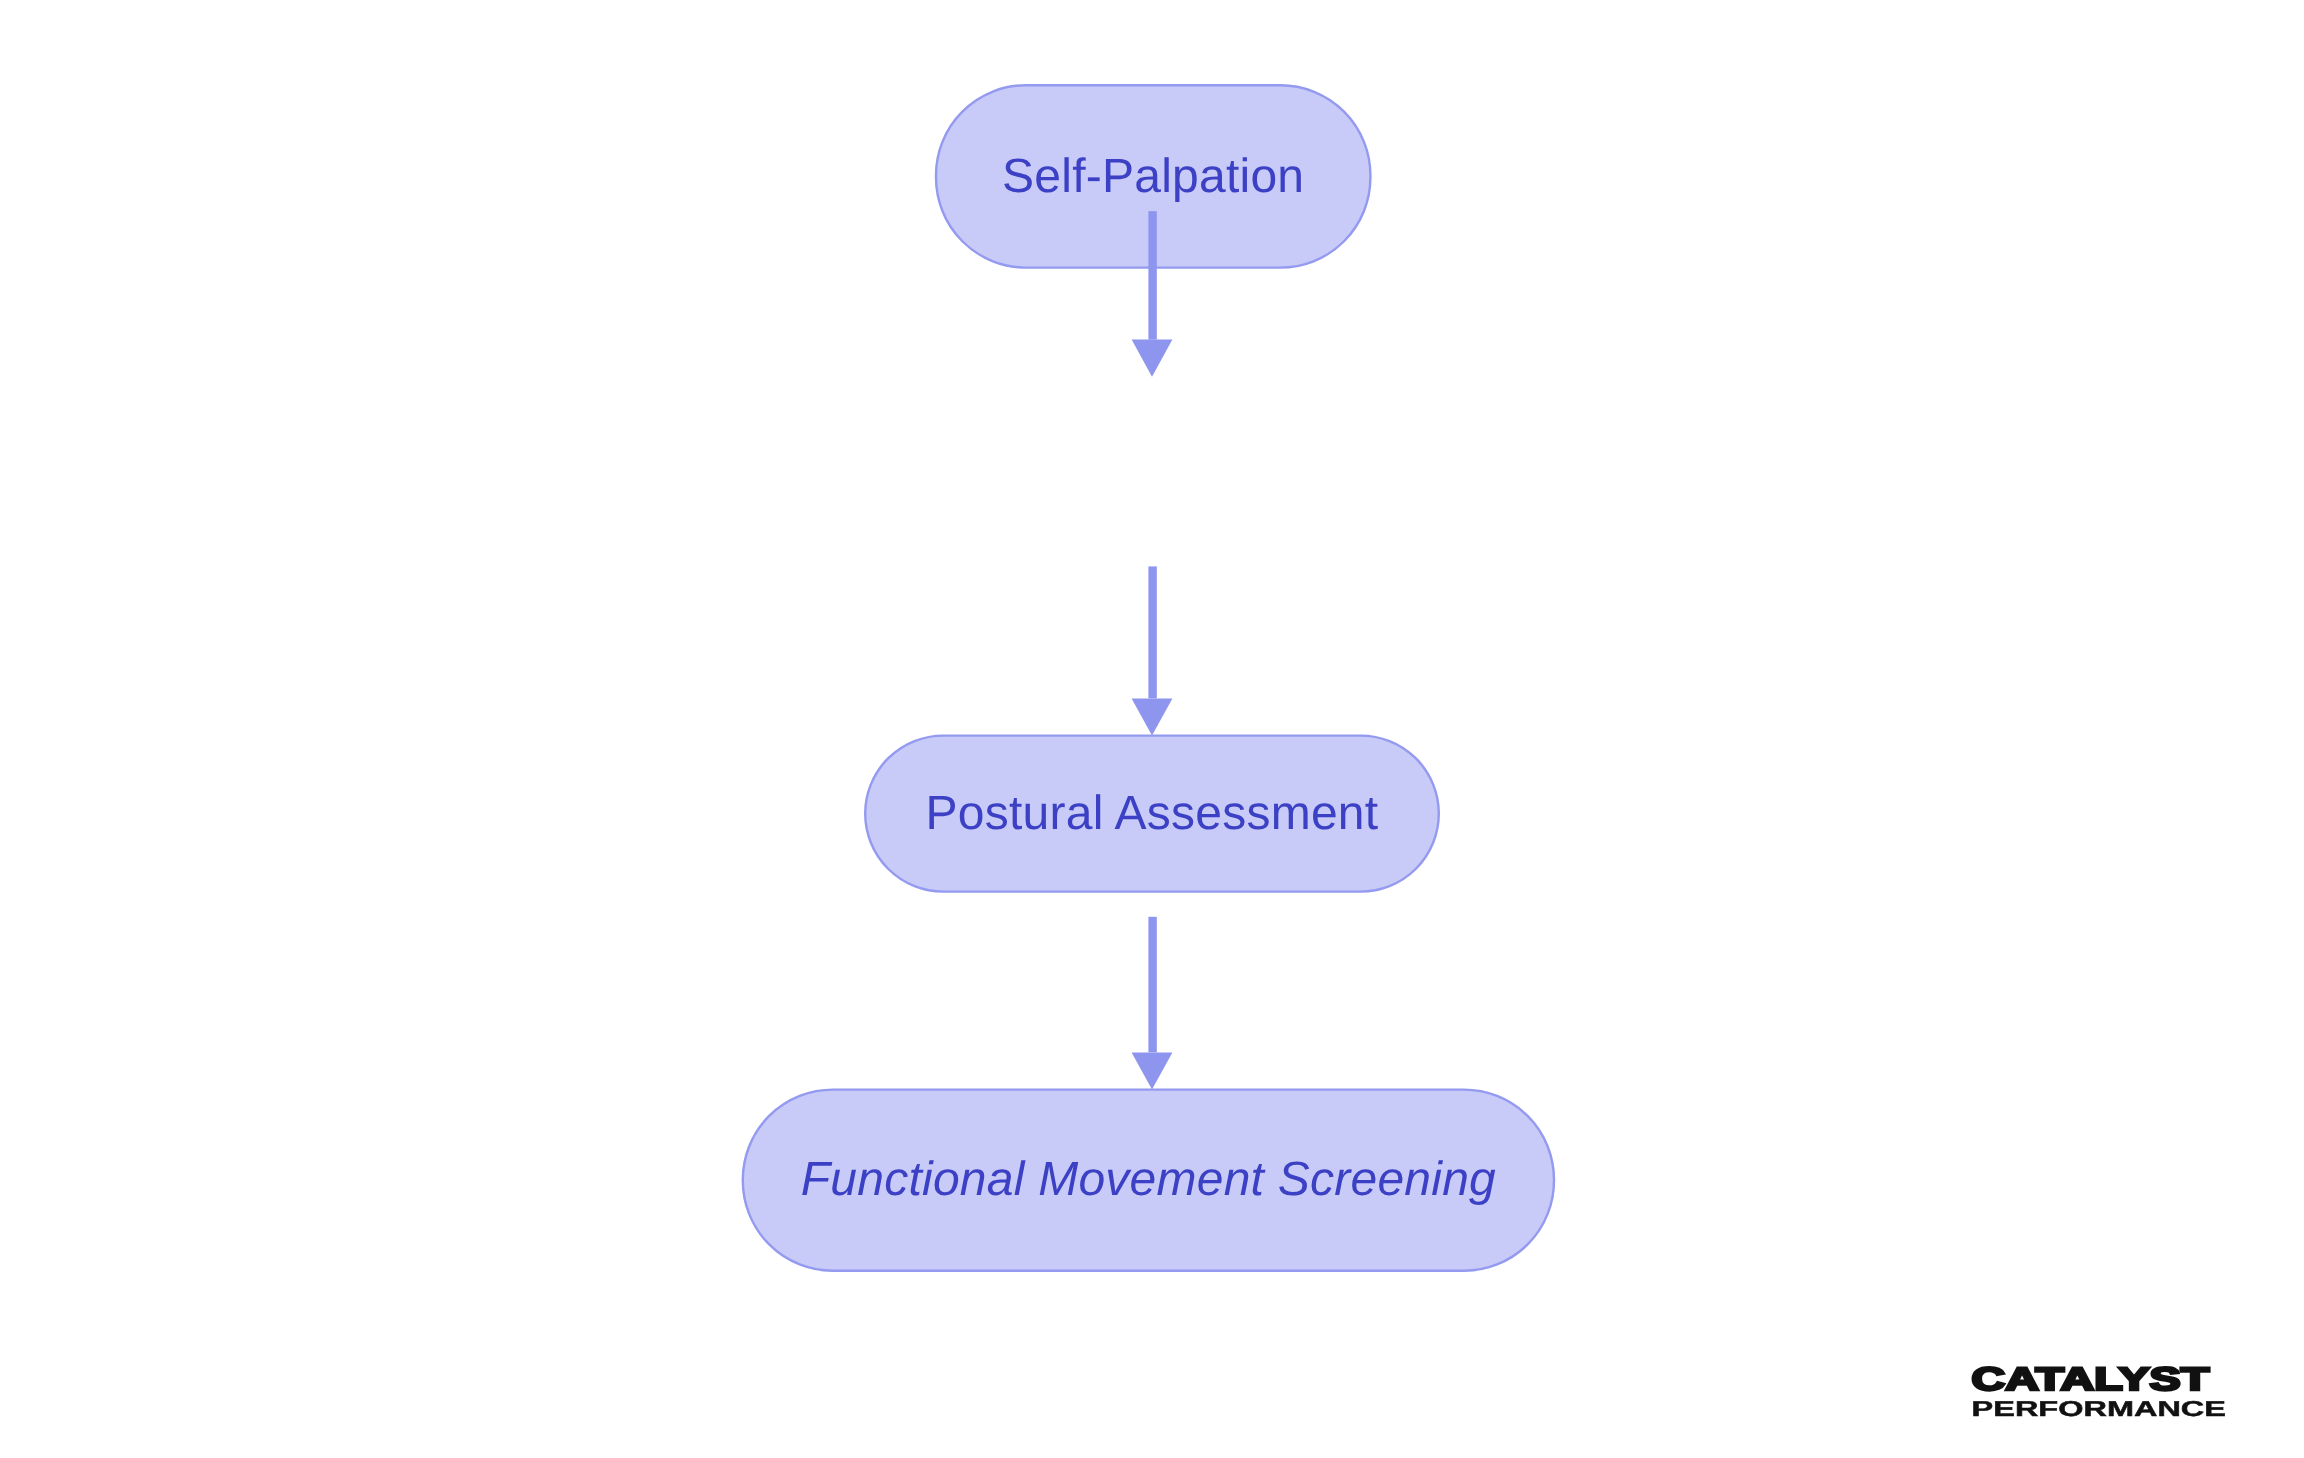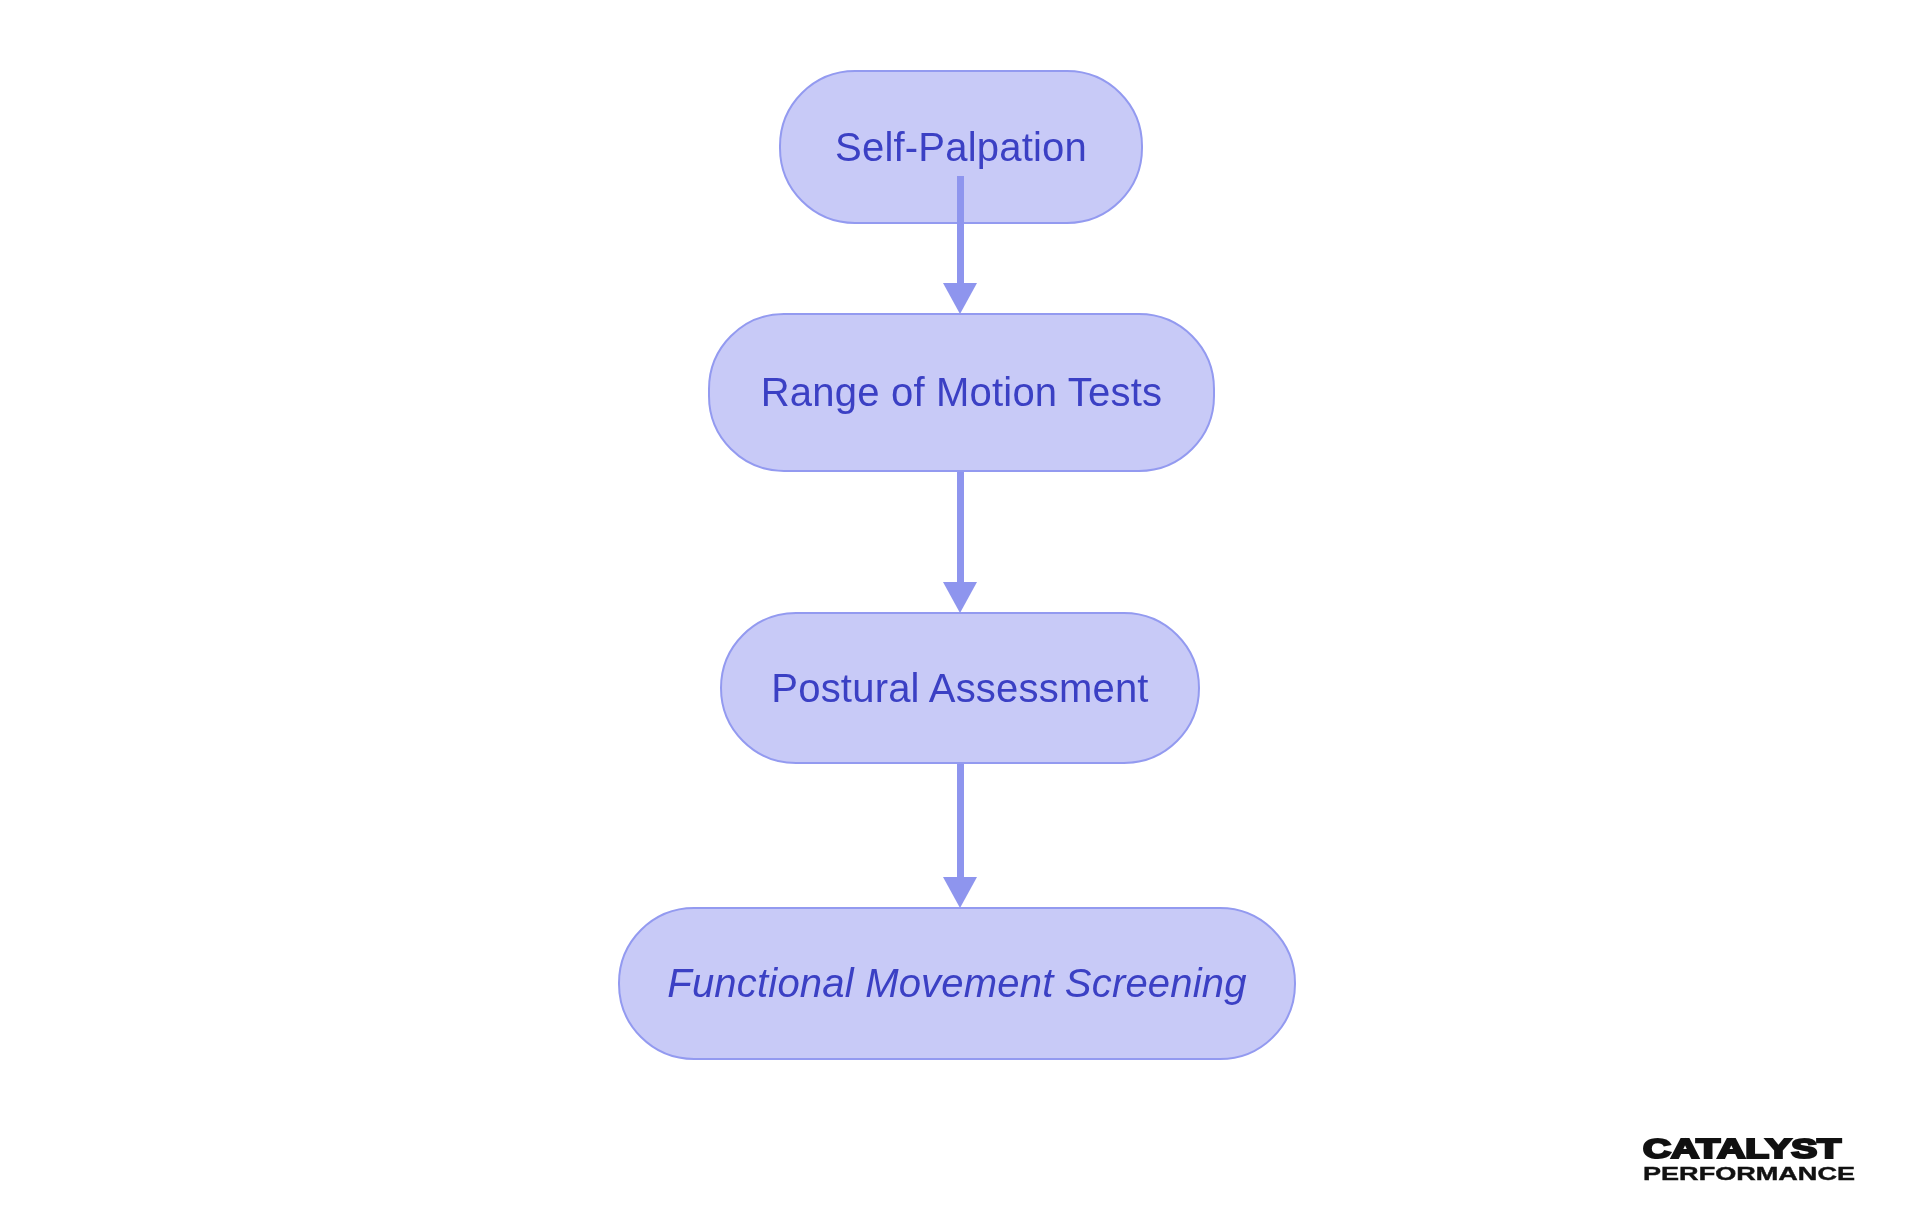--- a/index.html
+++ b/index.html
@@ -24,21 +24,21 @@
     display: flex;
     align-items: center;
     justify-content: center;
     color: var(--node-text, #3b40c4);
     font-size: 40px;
     letter-spacing: 0.2px;
     white-space: nowrap;
   }
   #node-1 { left: 779px; top:  23px; width: 364px; height: 154px; margin-top: 47px; }
   #node-2 { left: 708px; top: 313px; width: 507px; height: 159px; }
-  #node-3 { left: 720px; top: 612px; width: 480px; height: 152px; text-align: center; }
+  #node-3 { left: 720px; top: 612px; width: 480px; height: 132px; text-align: center; }
   #node-4 { left: 618px; top: 907px; width: 678px; height: 153px; font-style: italic; }
 
   .flow-arrow {
     position: absolute;
     left: 943px;
     width: 34px;
     display: flex;
     flex-direction: column;
     align-items: center;
   }
@@ -88,23 +88,20 @@
 
   <div class="flow-node" id="node-1">
     <span>Self-Palpation</span>
   </div>
 
   <div class="flow-arrow" id="arrow-1">
     <div class="shaft"></div>
     <div class="head"></div>
   </div>
 
-  <div class="flow-node" id="node-2">
-    <span>Range of Motion Tests</span>
-  </div>
 
   <div class="flow-arrow" id="arrow-2">
     <div class="shaft"></div>
     <div class="head"></div>
   </div>
 
   <div class="flow-node" id="node-3">
     <span>Postural Assessment</span>
   </div>
 

